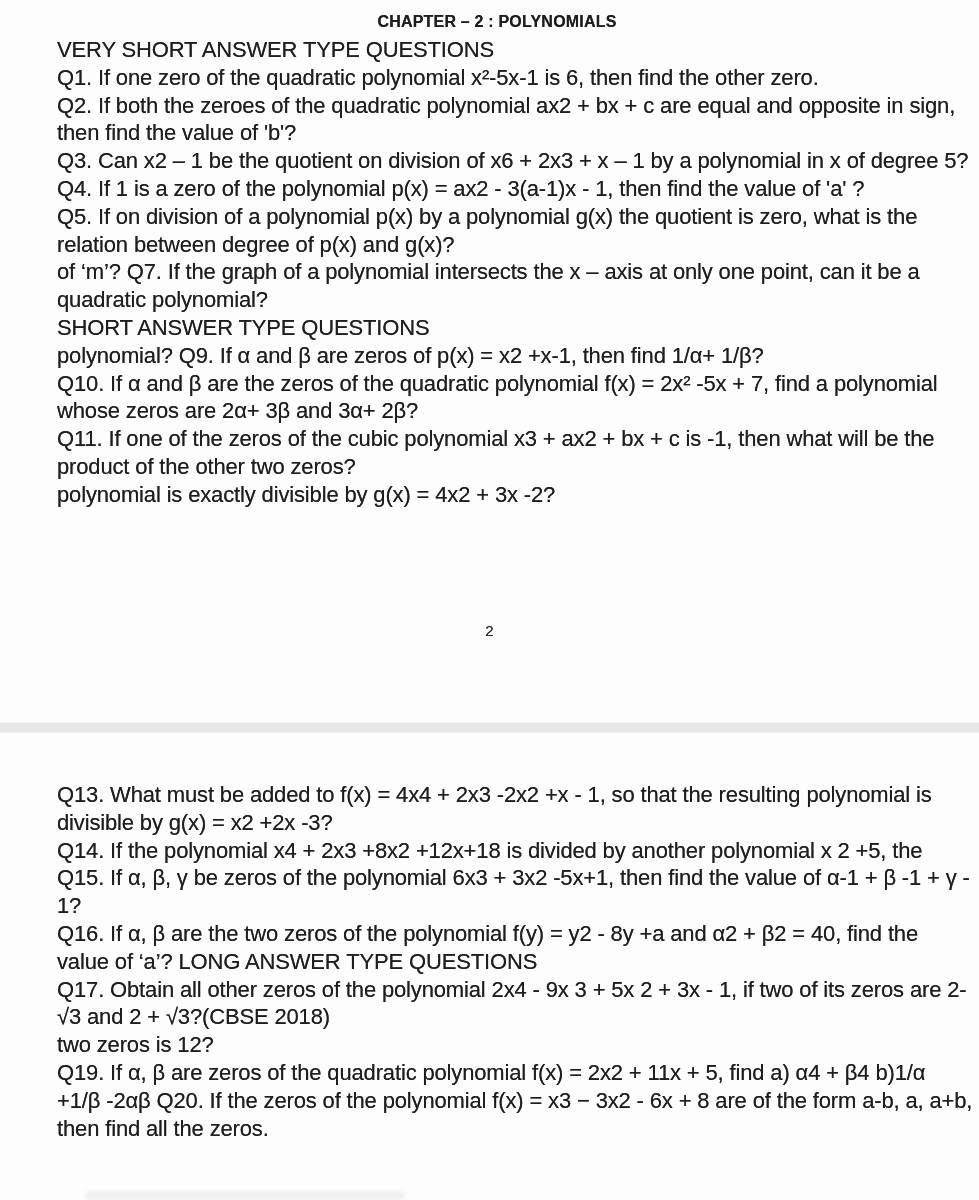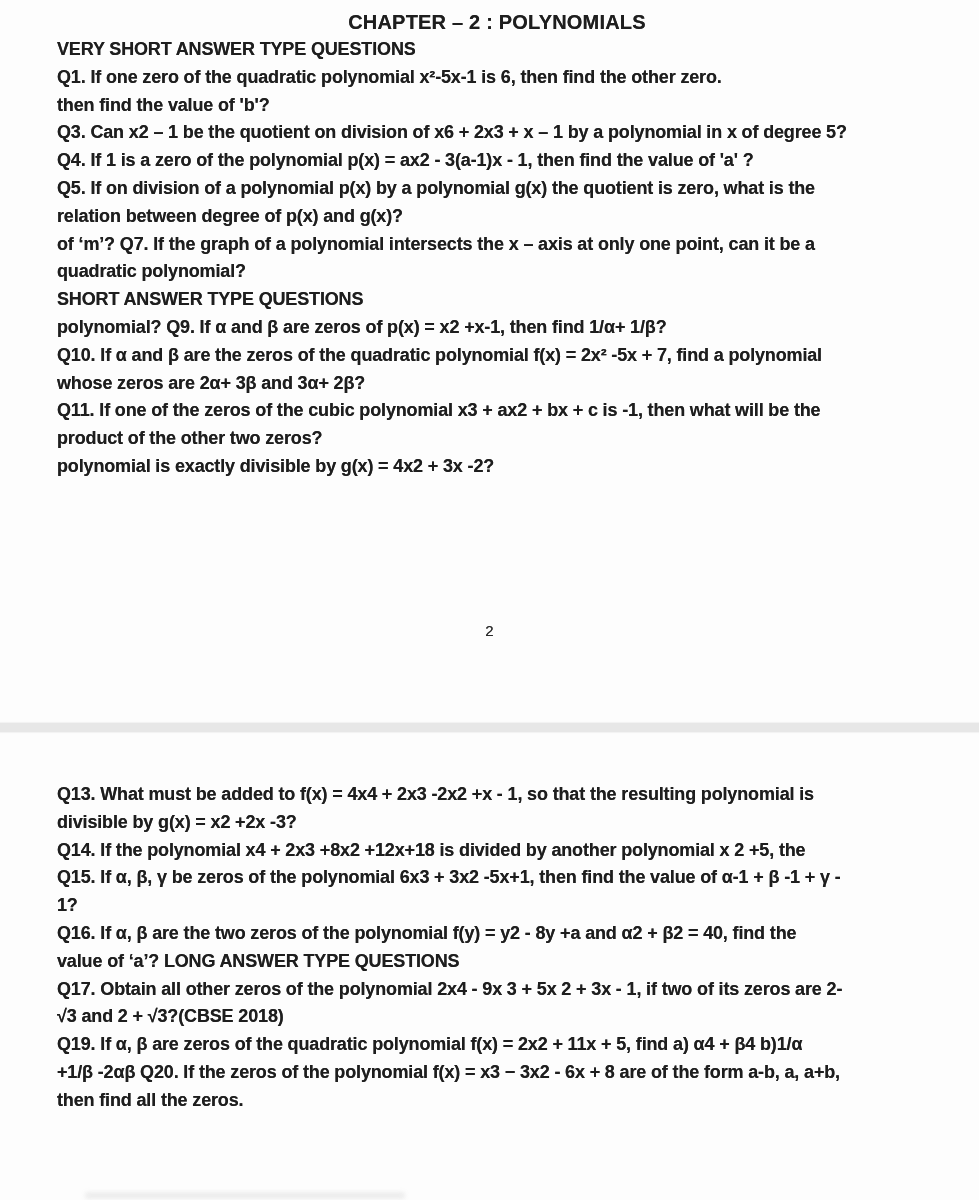--- a/index.html
+++ b/index.html
@@ -7,33 +7,32 @@
     width: 979px; height: 1200px;
     background: #fdfdfd;
     font-family: "Liberation Sans", sans-serif;
     color: #1e1e1e;
     position: relative;
     overflow: hidden;
   }
   .page-block { position: absolute; left: 57px; width: 880px; }
   .doc-title {
     font-weight: bold;
-    font-size: 20px;
+    font-size: 16px;
     line-height: 28px;
     text-align: center;
     letter-spacing: 0.2px;
     text-shadow: 0 0 0.6px rgba(25,25,25,0.8);
   }
   .line {
-    font-size: 18px;
+    font-size: 22px;
     line-height: 27.8px;
     white-space: pre;
     letter-spacing: -0.15px;
     text-shadow: 0 0 0.6px rgba(25,25,25,0.75);
-    font-weight: bold;
   }
   .page-number-wrap {
     position: absolute; top: 622px; left: 0; width: 979px;
     text-align: center;
     font-size: 15px; color: #2a2a2a;
     text-shadow: 0 0 0.5px rgba(40,40,40,0.7);
   }
   .page-separator {
     position: absolute; top: 723px; left: 0;
     width: 979px; height: 9px;
@@ -48,20 +47,21 @@
   }
 </style>
 </head>
 <body>
 
 <div class="page-block" style="top:8px">
   <div class="doc-title">CHAPTER – 2 : POLYNOMIALS</div>
   <div>
       <div class="line">VERY SHORT ANSWER TYPE QUESTIONS</div>
       <div class="line">Q1. If one zero of the quadratic polynomial x²-5x-1 is 6, then find the other zero.</div>
+      <div class="line">Q2. If both the zeroes of the quadratic polynomial ax2 + bx + c are equal and opposite in sign,</div>
       <div class="line">then find the value of 'b'?</div>
       <div class="line">Q3. Can x2 – 1 be the quotient on division of x6 + 2x3 + x – 1 by a polynomial in x of degree 5?</div>
       <div class="line">Q4. If 1 is a zero of the polynomial p(x) = ax2 - 3(a-1)x - 1, then find the value of 'a' ?</div>
       <div class="line">Q5. If on division of a polynomial p(x) by a polynomial g(x) the quotient is zero, what is the</div>
       <div class="line">relation between degree of p(x) and g(x)?</div>
       <div class="line">of ‘m’? Q7. If the graph of a polynomial intersects the x – axis at only one point, can it be a</div>
       <div class="line">quadratic polynomial?</div>
       <div class="line">SHORT ANSWER TYPE QUESTIONS</div>
       <div class="line">polynomial? Q9. If α and β are zeros of p(x) = x2 +x-1, then find 1/α+ 1/β?</div>
       <div class="line">Q10. If α and β are the zeros of the quadratic polynomial f(x) = 2x² -5x + 7, find a polynomial</div>
@@ -80,19 +80,20 @@
   <div>
       <div class="line">Q13. What must be added to f(x) = 4x4 + 2x3 -2x2 +x - 1, so that the resulting polynomial is</div>
       <div class="line">divisible by g(x) = x2 +2x -3?</div>
       <div class="line">Q14. If the polynomial x4 + 2x3 +8x2 +12x+18 is divided by another polynomial x 2 +5, the</div>
       <div class="line">Q15. If α, β, γ be zeros of the polynomial 6x3 + 3x2 -5x+1, then find the value of α-1 + β -1 + γ -</div>
       <div class="line">1?</div>
       <div class="line">Q16. If α, β are the two zeros of the polynomial f(y) = y2 - 8y +a and α2 + β2 = 40, find the</div>
       <div class="line">value of ‘a’? LONG ANSWER TYPE QUESTIONS</div>
       <div class="line">Q17. Obtain all other zeros of the polynomial 2x4 - 9x 3 + 5x 2 + 3x - 1, if two of its zeros are 2-</div>
       <div class="line">√3 and 2 + √3?(CBSE 2018)</div>
+      <div class="line">two zeros is 12?</div>
       <div class="line">Q19. If α, β are zeros of the quadratic polynomial f(x) = 2x2 + 11x + 5, find a) α4 + β4 b)1/α</div>
       <div class="line">+1/β -2αβ Q20. If the zeros of the polynomial f(x) = x3 − 3x2 - 6x + 8 are of the form a-b, a, a+b,</div>
       <div class="line">then find all the zeros.</div>
     </div>
 </div>
 
 <div class="cutoff-ghost"></div>
 
 </body></html>

